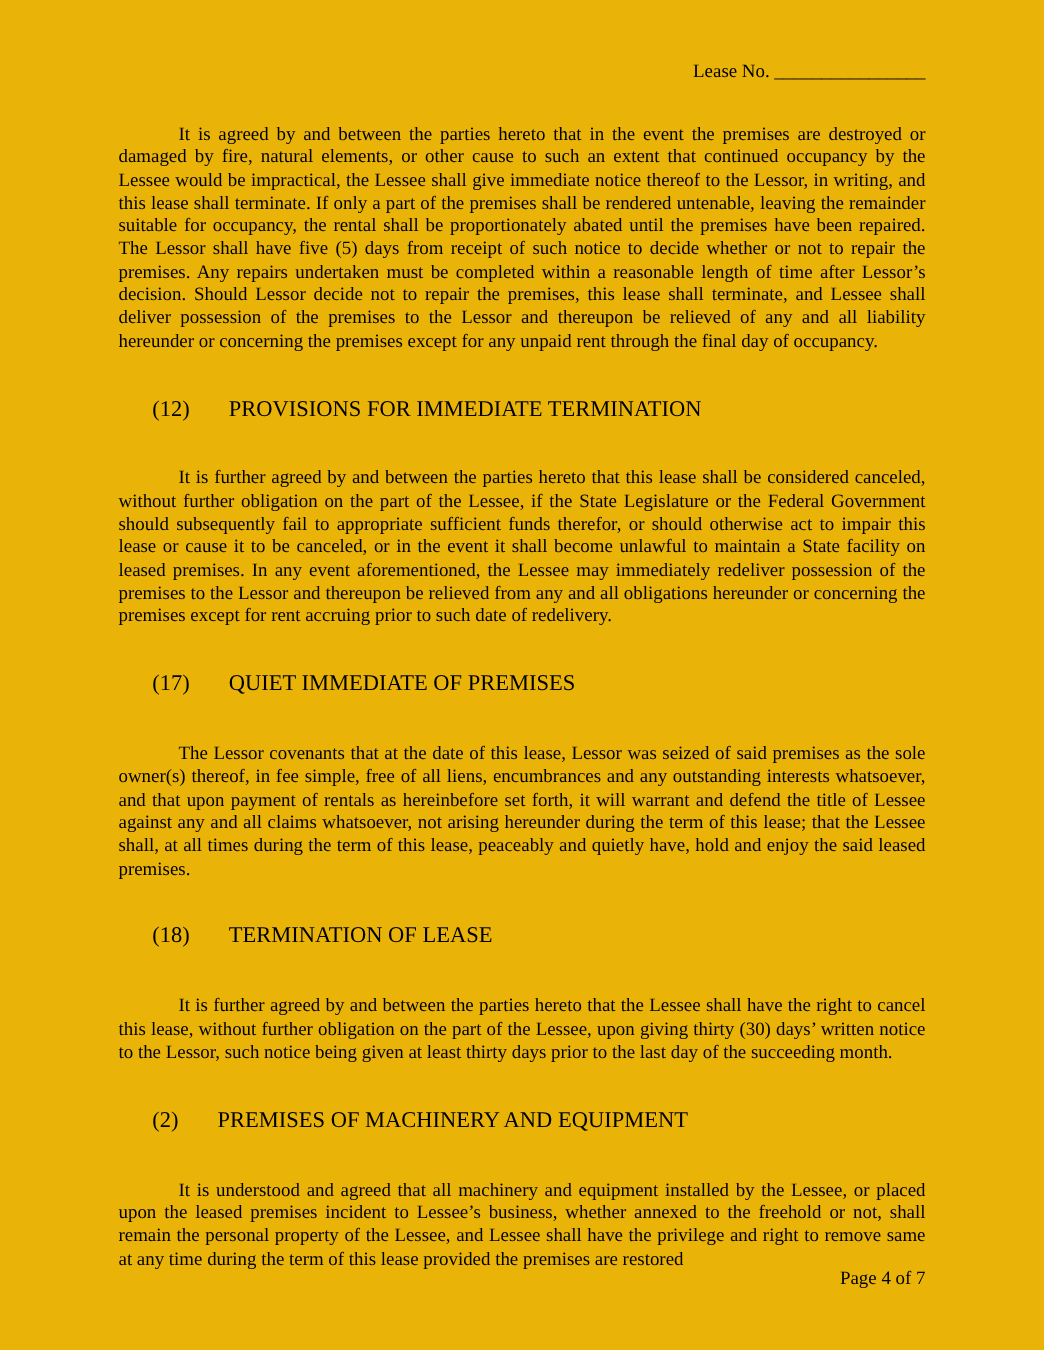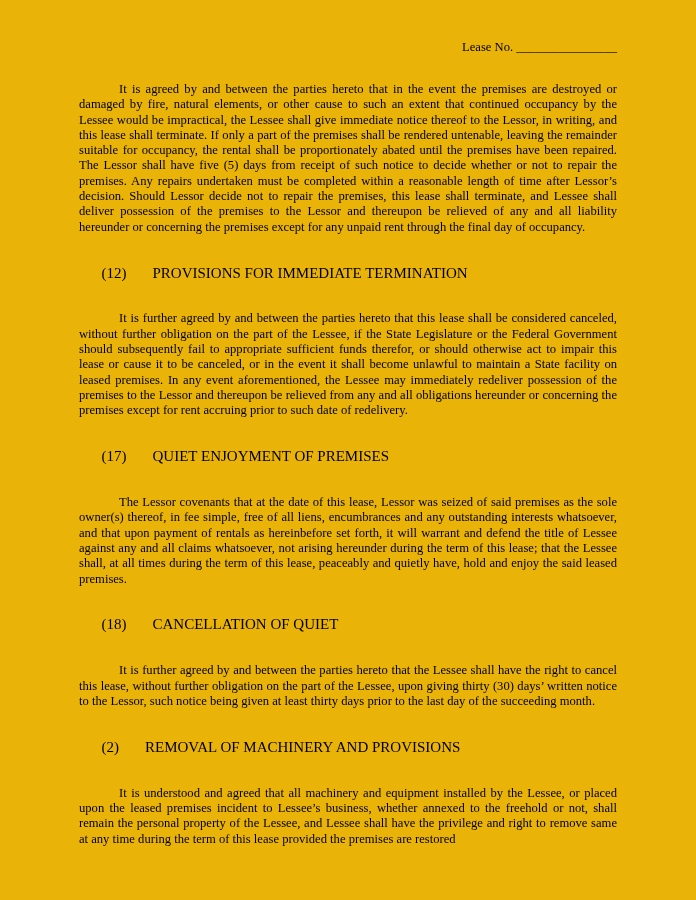--- a/index.html
+++ b/index.html
@@ -88,30 +88,31 @@
   <div class="content">
 
     <p class="para">It is agreed by and between the parties hereto that in the event the premises are destroyed or damaged by fire, natural elements, or other cause to such an extent that continued occupancy by the Lessee would be impractical, the Lessee shall give immediate notice thereof to the Lessor, in writing, and this lease shall terminate.  If only a part of the premises shall be rendered untenable, leaving the remainder suitable for occupancy, the rental shall be proportionately abated until the premises have been repaired.  The Lessor shall have five (5) days from receipt of such notice to decide whether or not to repair the premises.  Any repairs undertaken must be completed within a reasonable length of time after Lessor’s decision.  Should Lessor decide not to repair the premises, this lease shall terminate, and Lessee shall deliver possession of the premises to the Lessor and thereupon be relieved of any and all liability hereunder or concerning the premises except for any unpaid rent through the final day of occupancy.</p>
 
     <h2 class="section-heading">
       <span class="sec-num">(12)</span><span class="sec-gap"></span><span class="sec-title">PROVISIONS FOR IMMEDIATE TERMINATION</span>
     </h2>
     <p class="para">It is further agreed by and between the parties hereto that this lease shall be considered canceled, without further obligation on the part of the Lessee, if the State Legislature or the Federal Government should subsequently fail to appropriate sufficient funds therefor, or should otherwise act to impair this lease or cause it to be canceled, or in the event it shall become unlawful to maintain a State facility on leased premises.  In any event aforementioned, the Lessee may immediately redeliver possession of the premises to the Lessor and thereupon be relieved from any and all obligations hereunder or concerning the premises except for rent accruing prior to such date of redelivery.</p>
 
     <h2 class="section-heading">
-      <span class="sec-num">(17)</span><span class="sec-gap"></span><span class="sec-title">QUIET ENJOYMENT OF PREMISES</span>
+      <span class="sec-num">(17)</span><span class="sec-gap"></span><span class="sec-title">QUIET IMMEDIATE OF PREMISES</span>
     </h2>
     <p class="para">The Lessor covenants that at the date of this lease, Lessor was seized of said premises as the sole owner(s) thereof, in fee simple, free of all liens, encumbrances and any outstanding interests whatsoever, and that upon payment of rentals as hereinbefore set forth, it will warrant and defend the title of Lessee against any and all claims whatsoever, not arising hereunder during the term of this lease; that the Lessee shall, at all times during the term of this lease, peaceably and quietly have, hold and enjoy the said leased premises.</p>
 
     <h2 class="section-heading">
-      <span class="sec-num">(18)</span><span class="sec-gap"></span><span class="sec-title">CANCELLATION OF QUIET</span>
+      <span class="sec-num">(18)</span><span class="sec-gap"></span><span class="sec-title">TERMINATION OF LEASE</span>
     </h2>
     <p class="para">It is further agreed by and between the parties hereto that the Lessee shall have the right to cancel this lease, without further obligation on the part of the Lessee, upon giving thirty (30) days’ written notice to the Lessor, such notice being given at least thirty days prior to the last day of the succeeding month.</p>
 
     <h2 class="section-heading">
-      <span class="sec-num">(2)</span><span class="sec-gap"></span><span class="sec-title">REMOVAL OF MACHINERY AND PROVISIONS</span>
+      <span class="sec-num">(2)</span><span class="sec-gap"></span><span class="sec-title">PREMISES OF MACHINERY AND EQUIPMENT</span>
     </h2>
     <p class="para last">It is understood and agreed that all machinery and equipment installed by the Lessee, or placed upon the leased premises incident to Lessee’s business, whether annexed to the freehold or not, shall remain the personal property of the Lessee, and Lessee shall have the privilege and right to remove same at any time during the term of this lease provided the premises are restored</p>
 
   </div>
 
+  <div class="footer">Page 4 of 7</div>
 
 </div>
 
 </body></html>

